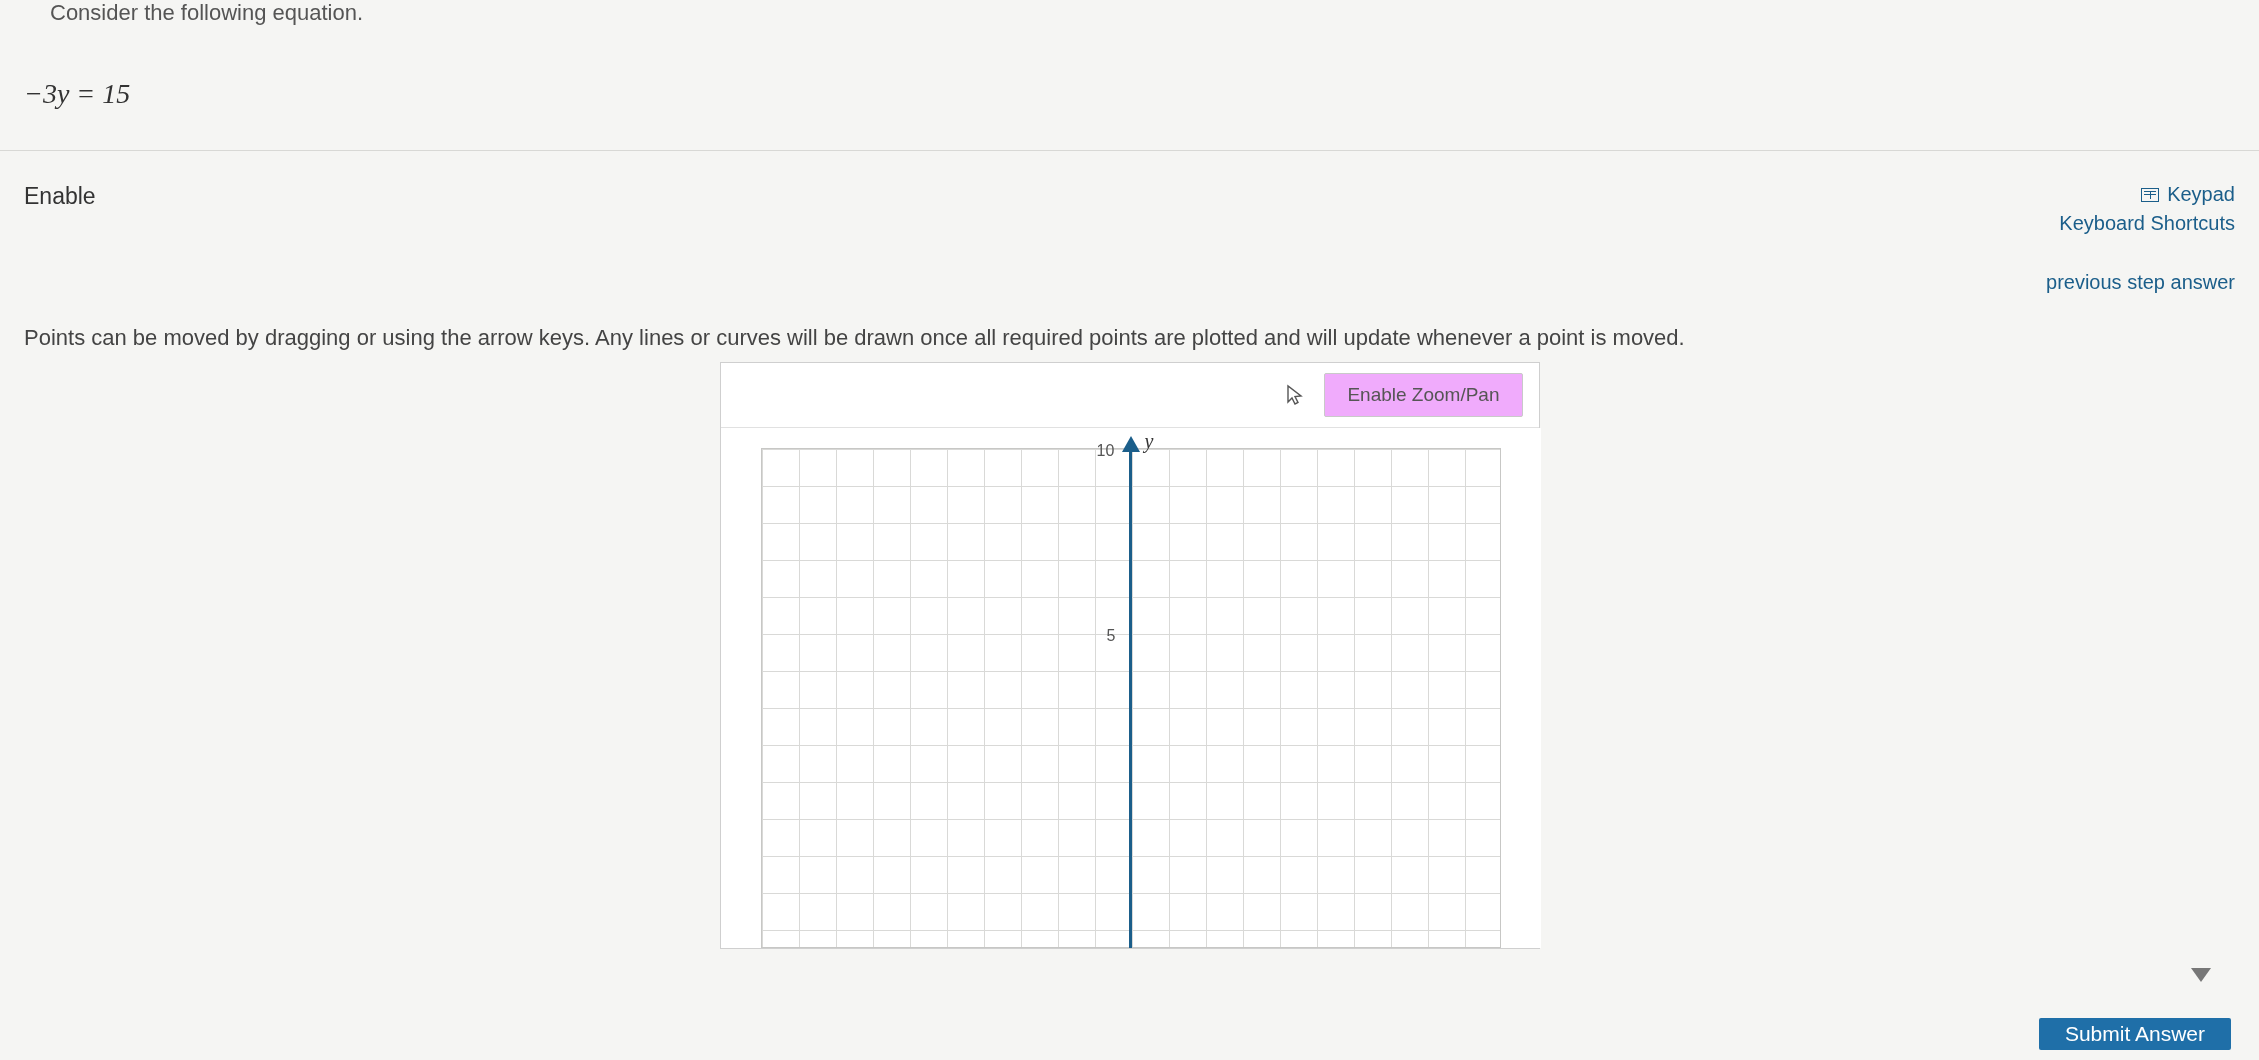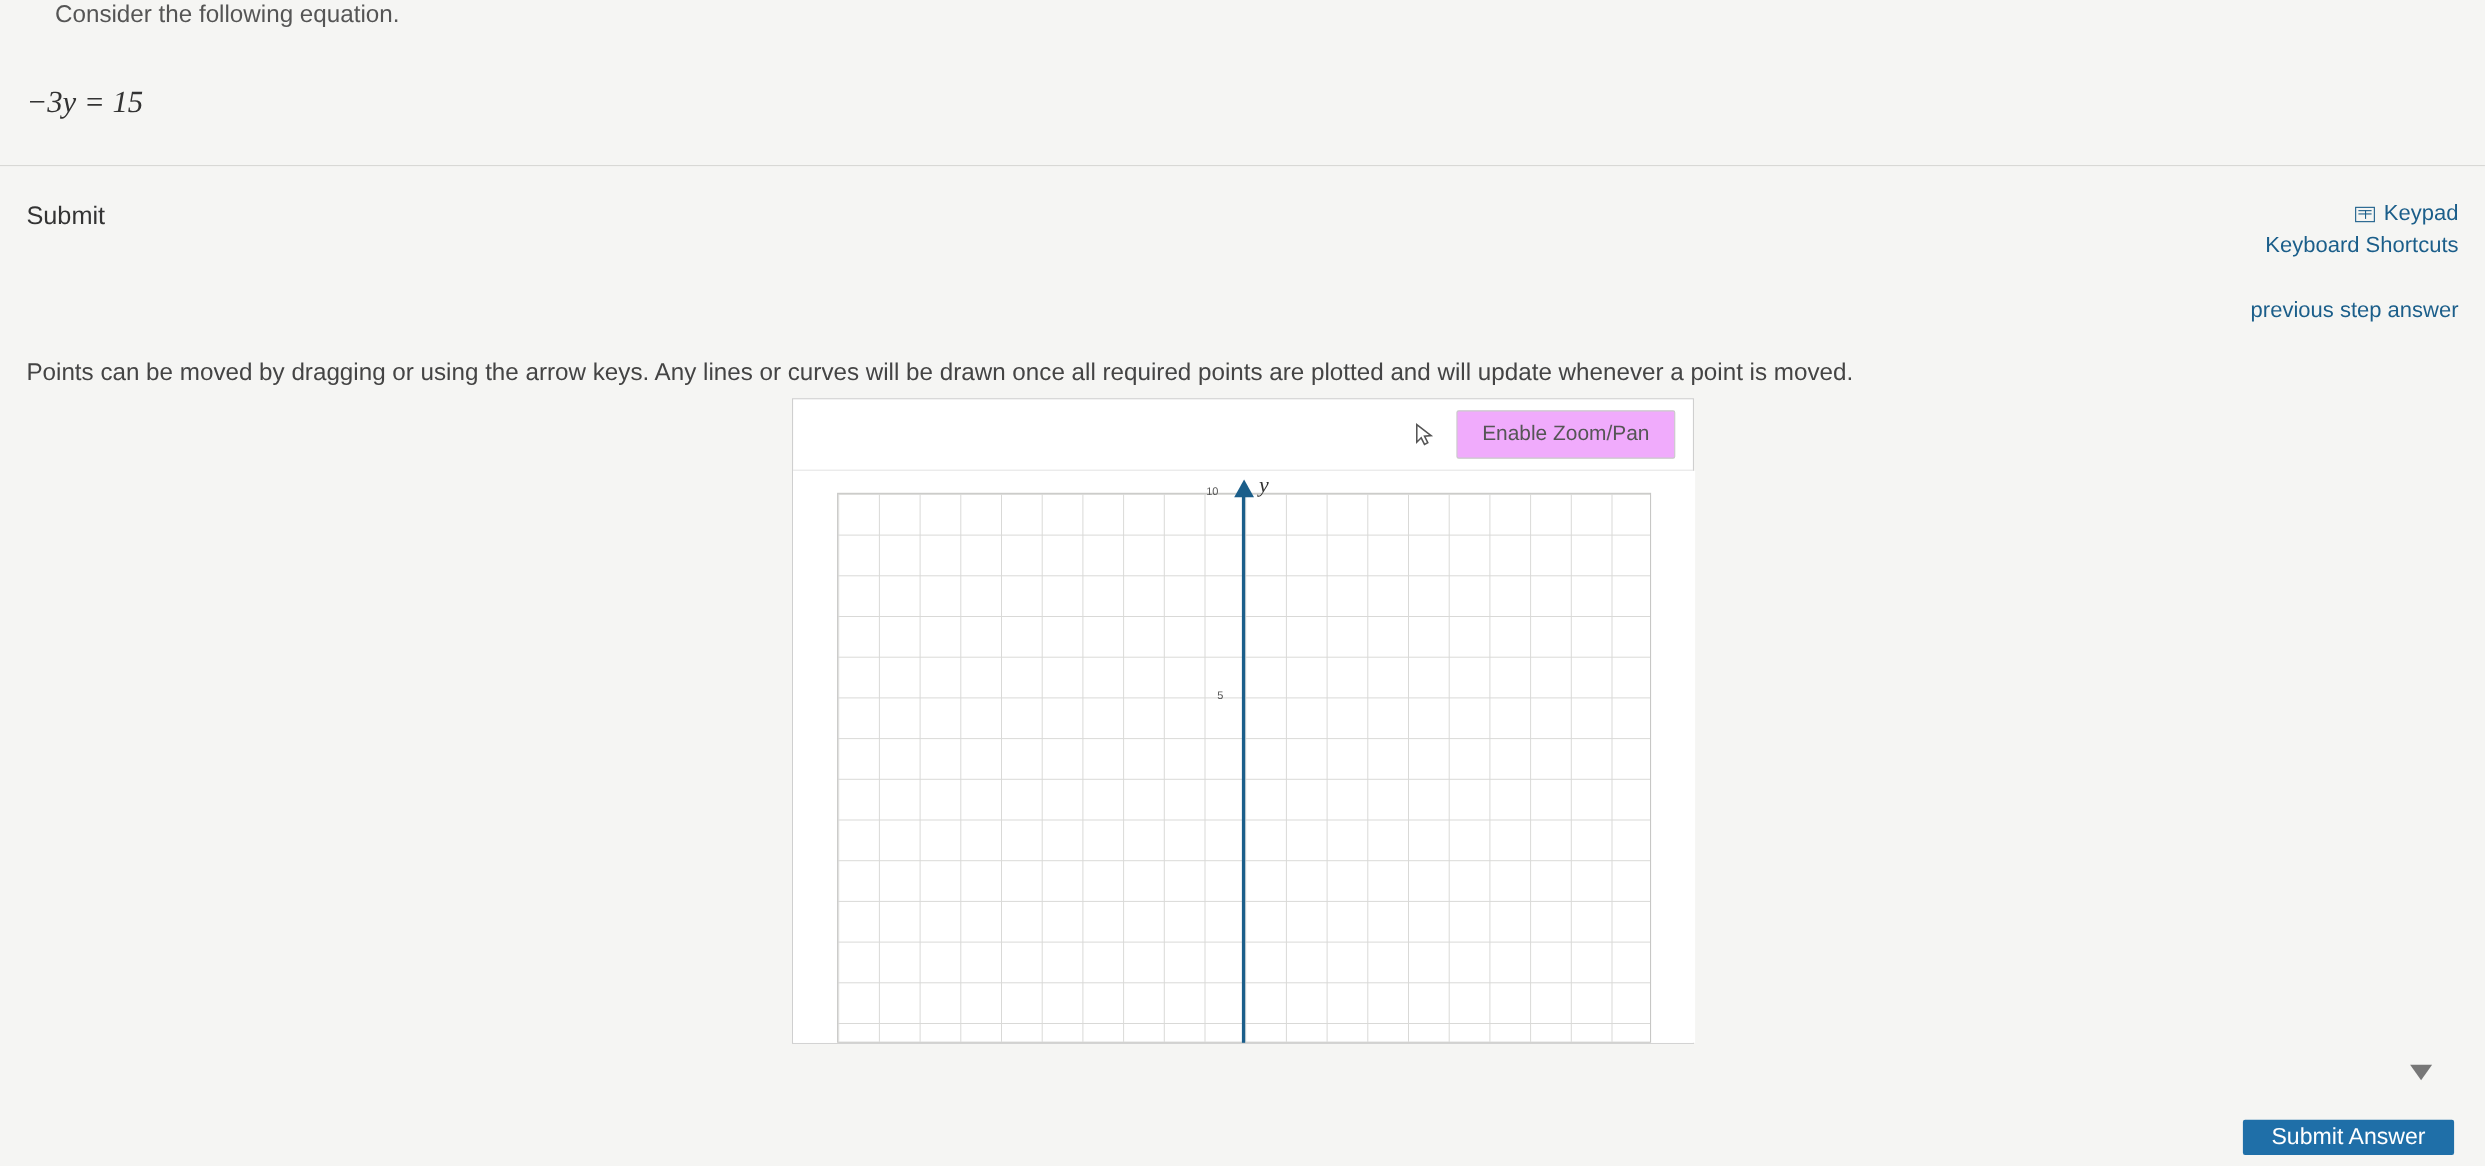--- a/index.html
+++ b/index.html
@@ -177,21 +177,21 @@
       left: 50%;
       top: 2px;
       margin-left: 14px;
       font-family: "Times New Roman", serif;
       font-style: italic;
       font-size: 20px;
       color: #333;
     }
     .tick-label {
       position: absolute;
-      font-size: 10px;
+      font-size: 16px;
       color: #555;
       font-family: Arial, sans-serif;
     }
     .tick-10 {
       left: 50%;
       margin-left: -34px;
       top: 14px;
     }
     .tick-5 {
       left: 50%;
@@ -229,21 +229,21 @@
   <div class="consider-text">Consider the following equation.</div>
   <div class="equation-row">
     <span>−3y = 15</span>
   </div>
 </div>
 
 <hr class="divider">
 
 <div class="answer-section">
   <div class="answer-header">
-    <div class="answer-label">Submit</div>
+    <div class="answer-label">Enable</div>
     <div class="right-links">
       <span class="keypad-link">
         <span class="keypad-icon"></span>
         <span>Keypad</span>
       </span>
       <span class="kb-shortcuts">Keyboard Shortcuts</span>
       <span class="prev-step">previous step answer</span>
     </div>
   </div>
 

